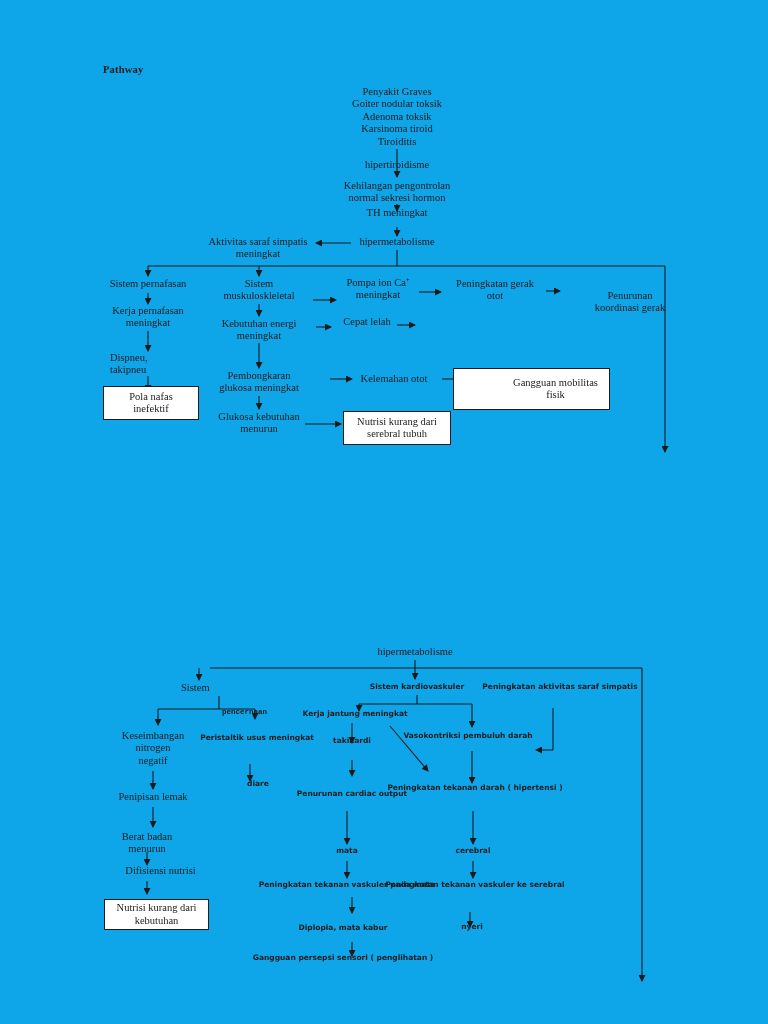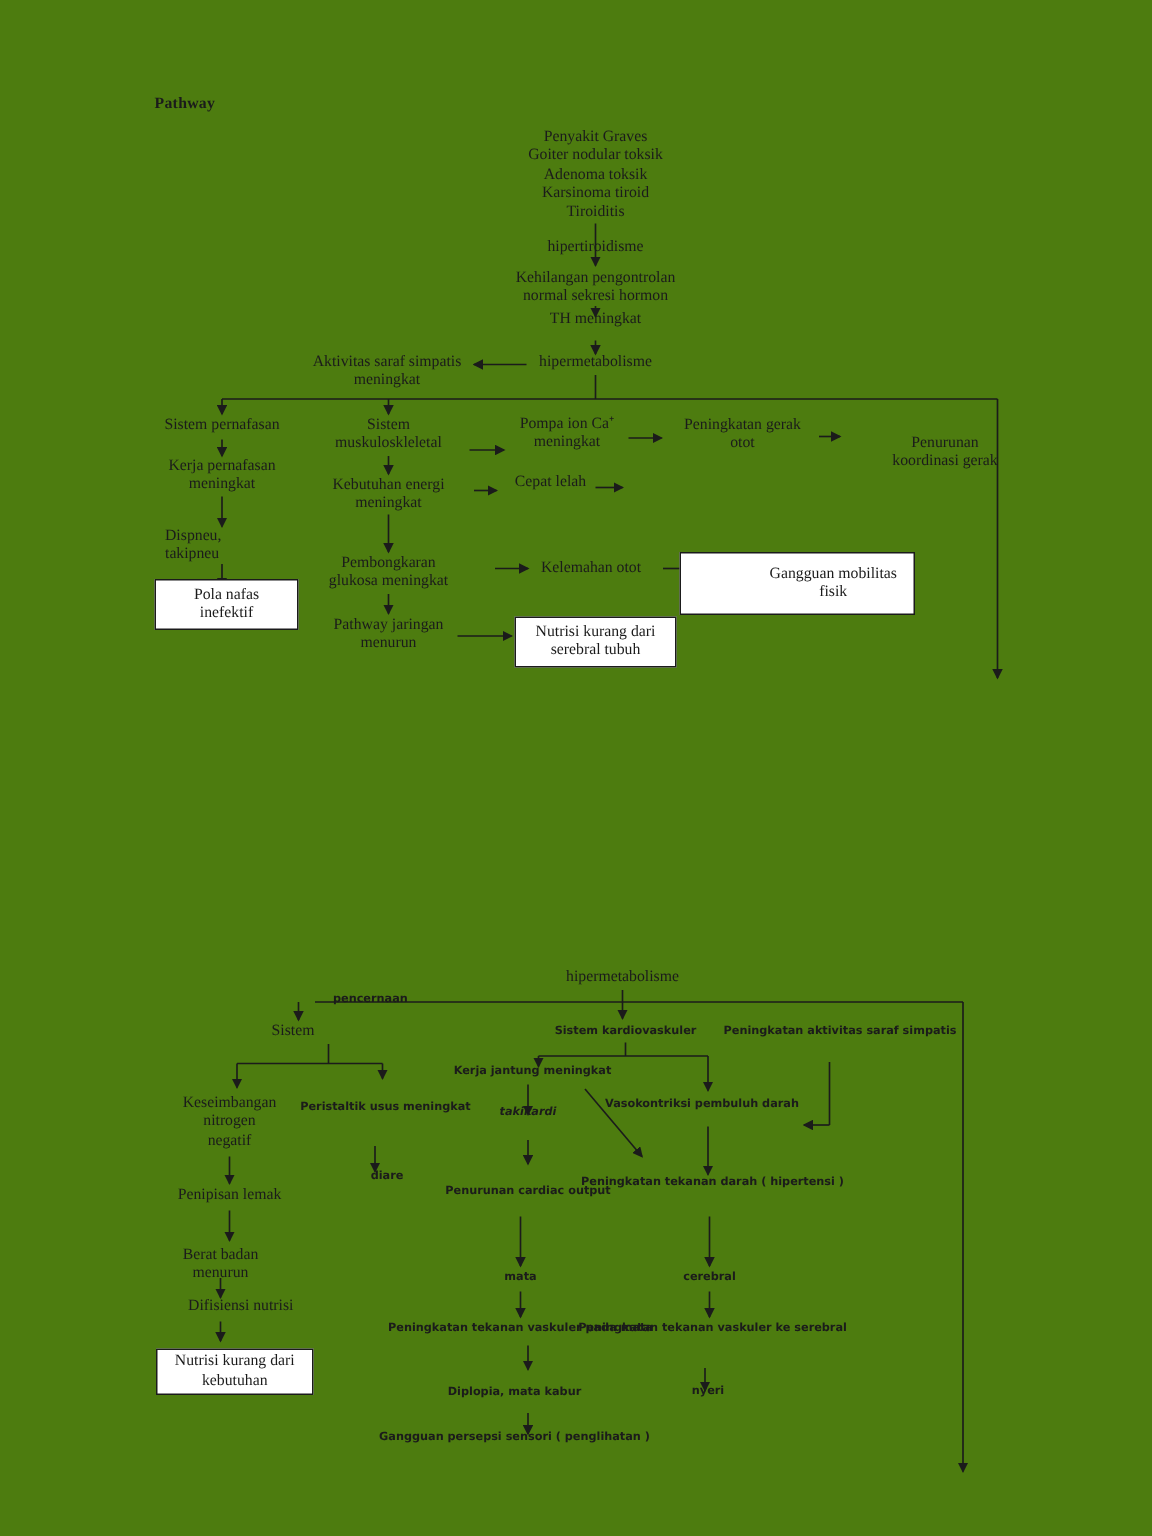--- a/index.html
+++ b/index.html
@@ -1,17 +1,17 @@
 <!DOCTYPE html>
 <html><head>
 <meta charset="utf-8">
 <style>
   html,body { margin:0; padding:0; background:#ffffff; }
   #page {
-    position:relative; width:768px; height:1024px; background:#4d7c0f;
+    position:relative; width:768px; height:1024px; background:#0ea5e9;
     overflow:hidden; font-family:"Liberation Serif", serif;
   }
   #edges { position:absolute; left:0; top:0; width:768px; height:1024px; pointer-events:none; }
   #edges line { stroke:#1b1b1b; stroke-width:1.1; }
   .node {
     position:absolute; color:#1b1b1b; text-align:center;
     transform:translateX(-50%); white-space:nowrap;
   }
   .node.left { transform:none; text-align:left; }
   .serif { font:10.5px/12.4px "Liberation Serif", serif; }
@@ -136,21 +136,21 @@
     </div>
     <div class="node serif" style="left: 259px; top: 318px;">
       <div>Kebutuhan energi</div>
       <div>meningkat</div>
     </div>
     <div class="node serif" style="left: 259px; top: 370px;">
       <div>Pembongkaran</div>
       <div>glukosa meningkat</div>
     </div>
     <div class="node serif" style="left: 259px; top: 411px;">
-      <div>Pathway jaringan</div>
+      <div>Glukosa kebutuhan</div>
       <div>menurun</div>
     </div>
     <div class="node serif" style="left: 378px; top: 277px;">
       <div>Pompa ion Ca⁺</div>
       <div>meningkat</div>
     </div>
     <div class="node serif" style="left: 367px; top: 316px;">
       <div>Cepat lelah</div>
     </div>
     <div class="node serif" style="left: 495px; top: 278px;">
@@ -171,41 +171,41 @@
     <div class="node serif boxed" style="left: 343px; top: 411px; width: 106px; height: 32px;">
       <div>Nutrisi kurang dari</div>
       <div>serebral tubuh</div>
     </div>
     <div class="node serif" style="left: 415px; top: 646px;">
       <div>hipermetabolisme</div>
     </div>
     <div class="node serif left" style="left: 181px; top: 682px;">
       <div>Sistem</div>
     </div>
-    <div class="node sans left" style="left: 222px; top: 661px;">
+    <div class="node sans left" style="left: 222px; top: 707px; font-family: Liberation Mono, monospace;">
       <div>pencernaan</div>
     </div>
     <div class="node sans" style="left: 417px; top: 682px;">
       <div>Sistem kardiovaskuler</div>
     </div>
     <div class="node sans" style="left: 560px; top: 682px;">
       <div>Peningkatan aktivitas saraf simpatis</div>
     </div>
     <div class="node serif" style="left: 153px; top: 730px;">
       <div>Keseimbangan</div>
       <div>nitrogen</div>
       <div>negatif</div>
     </div>
     <div class="node sans" style="left: 257px; top: 733px;">
       <div>Peristaltik usus meningkat</div>
     </div>
     <div class="node sans" style="left: 355px; top: 709px;">
       <div>Kerja jantung meningkat</div>
     </div>
-    <div class="node sans" style="left: 352px; top: 736px; font-style: italic;">
+    <div class="node sans" style="left: 352px; top: 736px;">
       <div>takikardi</div>
     </div>
     <div class="node sans" style="left: 468px; top: 731px;">
       <div>Vasokontriksi pembuluh darah</div>
     </div>
     <div class="node sans" style="left: 258px; top: 779px; text-align: right;">
       <div>diare</div>
     </div>
     <div class="node serif" style="left: 153px; top: 791px;">
       <div>Penipisan lemak</div>

